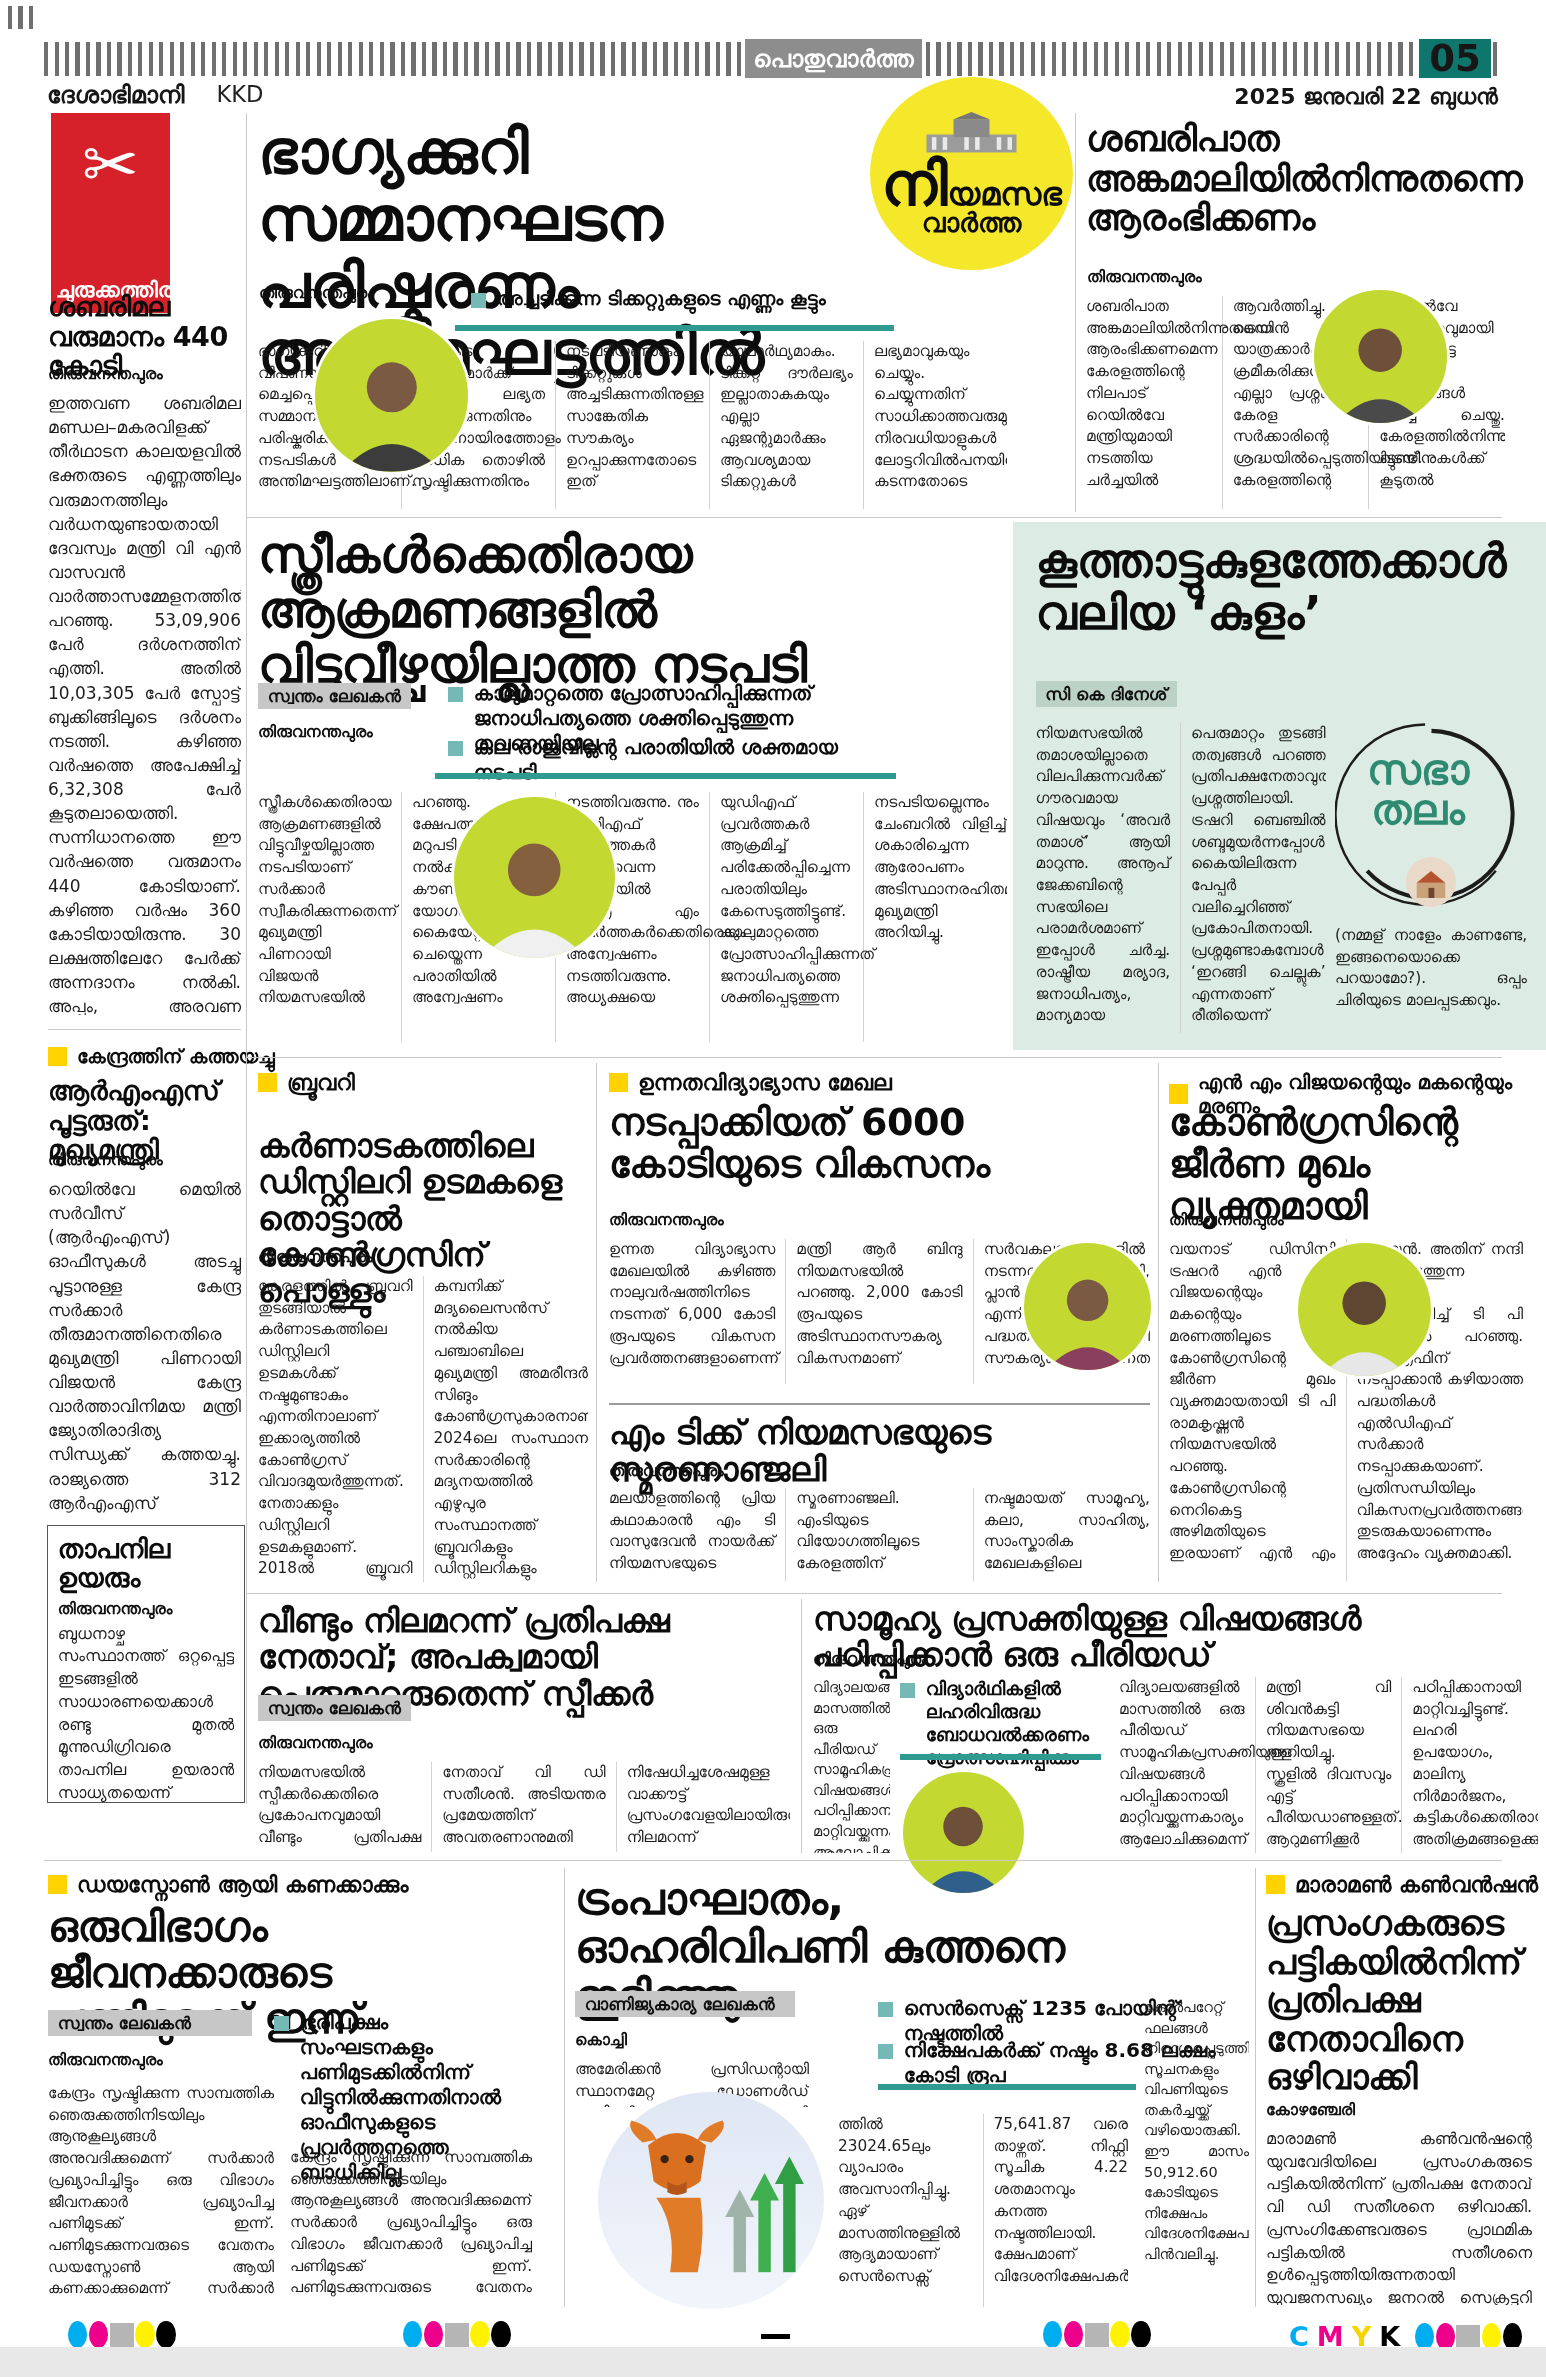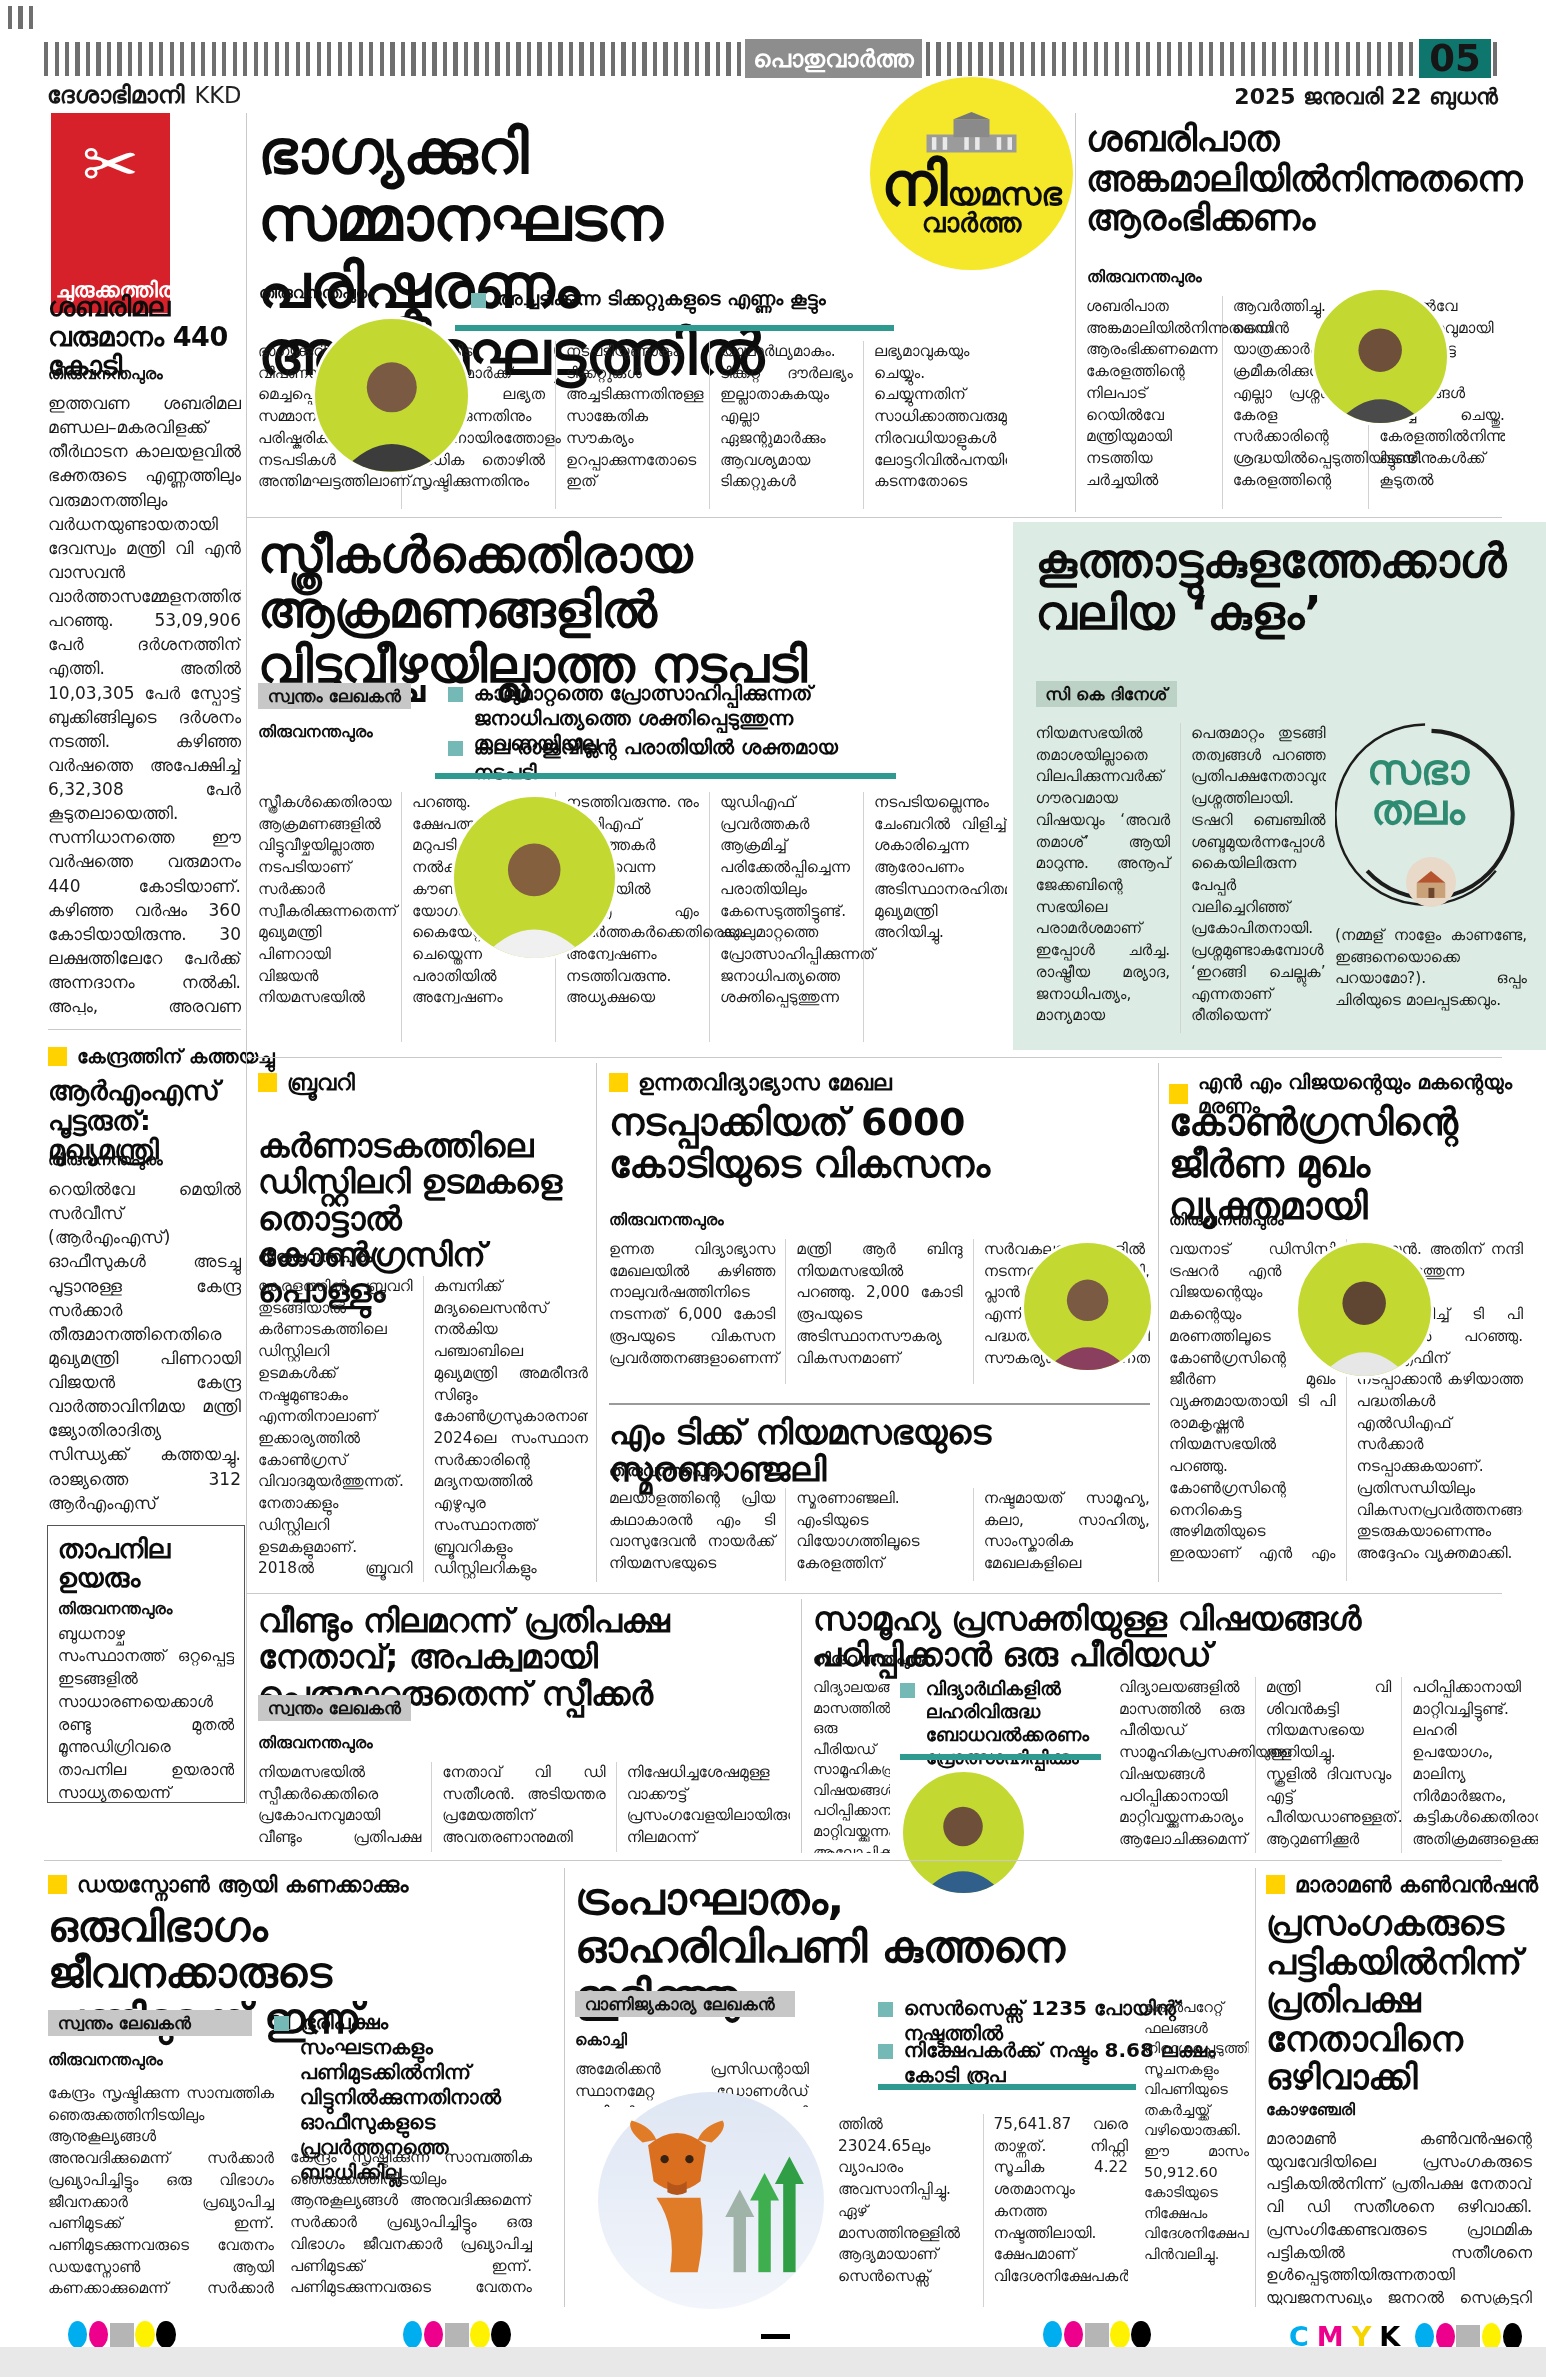--- a/index.html
+++ b/index.html
@@ -45,21 +45,21 @@
   </div>
 
   <div class="abs bars" style="left:44px;top:42px;width:1458px;height:34px;"></div>
   <div class="abs section-box" style="left:745px;top:39px;width:177px;height:39px;font-size:24px;">
     <span>പൊതുവാർത്ത</span>
   </div>
   <div class="abs" style="left:1419px;top:39px;width:72px;height:39px;background:#0f766e;display:flex;align-items:center;justify-content:center;font-weight:bold;font-size:37px;">
     <span>05</span>
   </div>
 
-  <div class="abs" style="left:47px;top:81px;display:flex;gap:10px;align-items:center;">
+  <div class="abs" style="left:47px;top:81px;display:flex;gap:32px;align-items:flex-start;">
     <span style="font-weight:bold;font-size:24px;">ദേശാഭിമാനി</span>
     <span style="font-size:22.6px;color:#222;">KKD</span>
   </div>
   <div class="abs" style="right:48px;top:84px;font-weight:bold;font-size:22px;">2025 ജനുവരി 22 ബുധൻ</div>
 
   <div class="abs red-box" style="left:51px;top:113px;width:106px;height:171px;">
     <span class="scissors">✂</span>
     <span class="label">ചുരുക്കത്തിൽ</span>
   </div>
 

